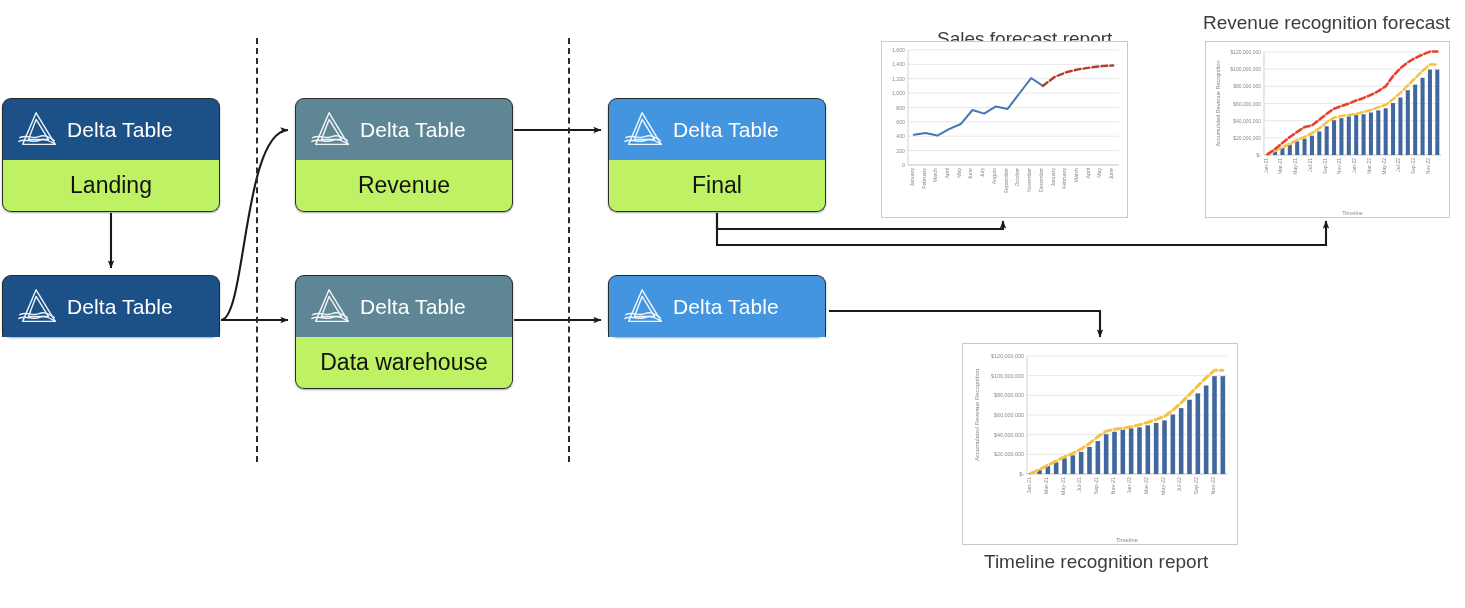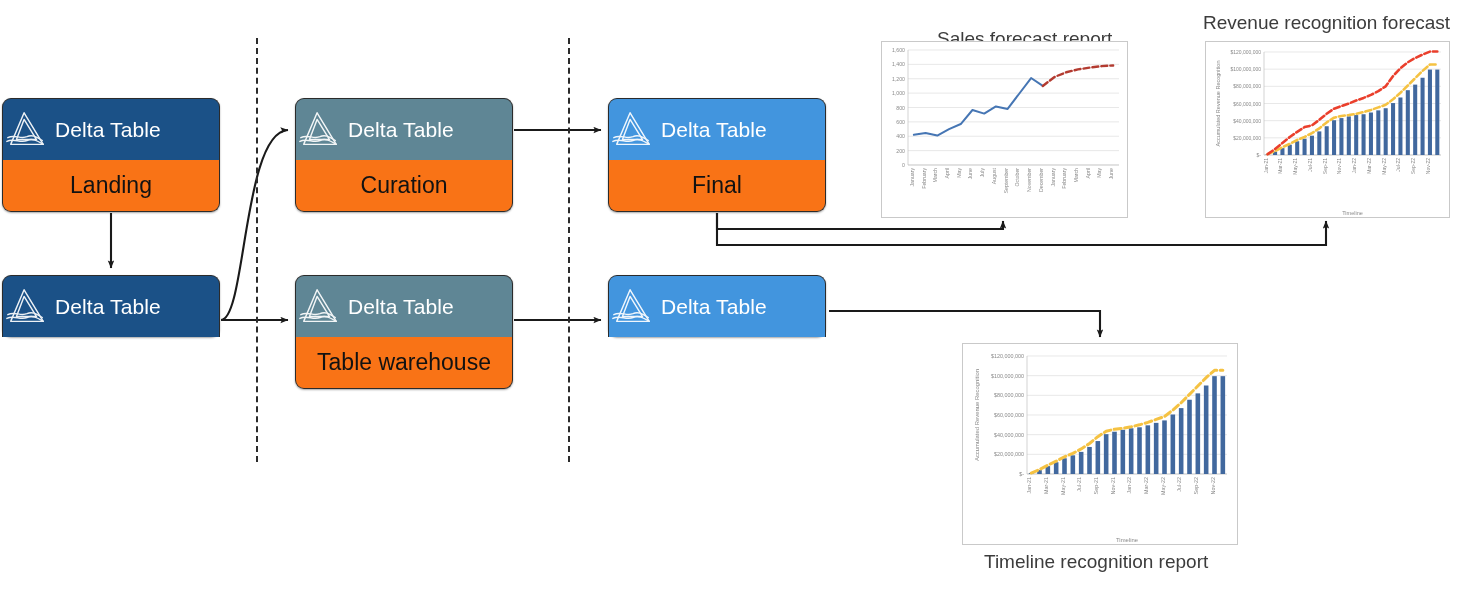--- a/index.html
+++ b/index.html
@@ -5,25 +5,25 @@
   html,body{margin:0;padding:0;background:#ffffff;}
   body{width:1465px;height:608px;position:relative;overflow:hidden;
        font-family:"Liberation Sans","DejaVu Sans",sans-serif;}
 
   #canvas{position:absolute;left:0;top:0;width:1465px;height:608px;}
 
   
   .node{position:absolute;width:218px;border-radius:9px;
         box-shadow:0 1px 2px rgba(0,0,0,.35);}
   .node .hdr{height:62px;border-radius:9px 9px 0 0;
-             display:flex;align-items:center;gap:6px;
+             display:flex;align-items:center;gap:6px;padding-left:12px;
              box-sizing:border-box;border:1px solid #2b2b2b;border-bottom:none;}
   .node .hdr .logo{width:46px;height:44px;flex:0 0 46px;}
   .node .hdr .ttl{color:#ffffff;font-size:21px;letter-spacing:.1px;}
-  .node .body{height:52px;background:#f97316;border-radius:0 0 9px 9px;
+  .node .body{height:52px;background:#bef264;border-radius:0 0 9px 9px;
               display:flex;align-items:center;justify-content:center;
               border:1px solid #2b2b2b;border-top:none;box-sizing:border-box;}
   .node .body span{color:#121212;font-size:23px;}
 
   
   .lane{position:absolute;width:0;border-left:2px dashed #2b2b2b;}
 
   
   .chart-card{position:absolute;background:#ffffff;border:1px solid #c9c9c9;}
   .chart-title{position:absolute;font-size:19px;color:#3c3c3c;
@@ -93,38 +93,38 @@
         <g fill="none" stroke="#ffffff" stroke-width="1.5" stroke-linejoin="round" stroke-linecap="round" opacity=".92">
           <path d="M22,5 L42,38 L8,38 z"></path>
           <path d="M22,12 L35,33 L14,33 z"></path>
           <path d="M5,31 C12,27 18,33 25,30 C31,27 36,31 41,34"></path>
           <path d="M4,35 C11,31 18,37 25,34 C31,31 37,35 42,38"></path>
         </g>
       </svg>
       <span class="ttl">Delta Table</span>
     </div>
     <div class="body">
-      <span>Curation</span>
+      <span>Revenue</span>
     </div>
   </div>
 
   <div class="node" style="left:295px;top:275px;">
     <div class="hdr" style="background:#5f8695;">
       <svg class="logo" viewBox="0 0 48 46">
         <g fill="none" stroke="#ffffff" stroke-width="1.5" stroke-linejoin="round" stroke-linecap="round" opacity=".92">
           <path d="M22,5 L42,38 L8,38 z"></path>
           <path d="M22,12 L35,33 L14,33 z"></path>
           <path d="M5,31 C12,27 18,33 25,30 C31,27 36,31 41,34"></path>
           <path d="M4,35 C11,31 18,37 25,34 C31,31 37,35 42,38"></path>
         </g>
       </svg>
       <span class="ttl">Delta Table</span>
     </div>
     <div class="body">
-      <span>Table warehouse</span>
+      <span>Data warehouse</span>
     </div>
   </div>
 
   <div class="node" style="left:608px;top:98px;">
     <div class="hdr" style="background:#4295de;">
       <svg class="logo" viewBox="0 0 48 46">
         <g fill="none" stroke="#ffffff" stroke-width="1.5" stroke-linejoin="round" stroke-linecap="round" opacity=".92">
           <path d="M22,5 L42,38 L8,38 z"></path>
           <path d="M22,12 L35,33 L14,33 z"></path>
           <path d="M5,31 C12,27 18,33 25,30 C31,27 36,31 41,34"></path>

